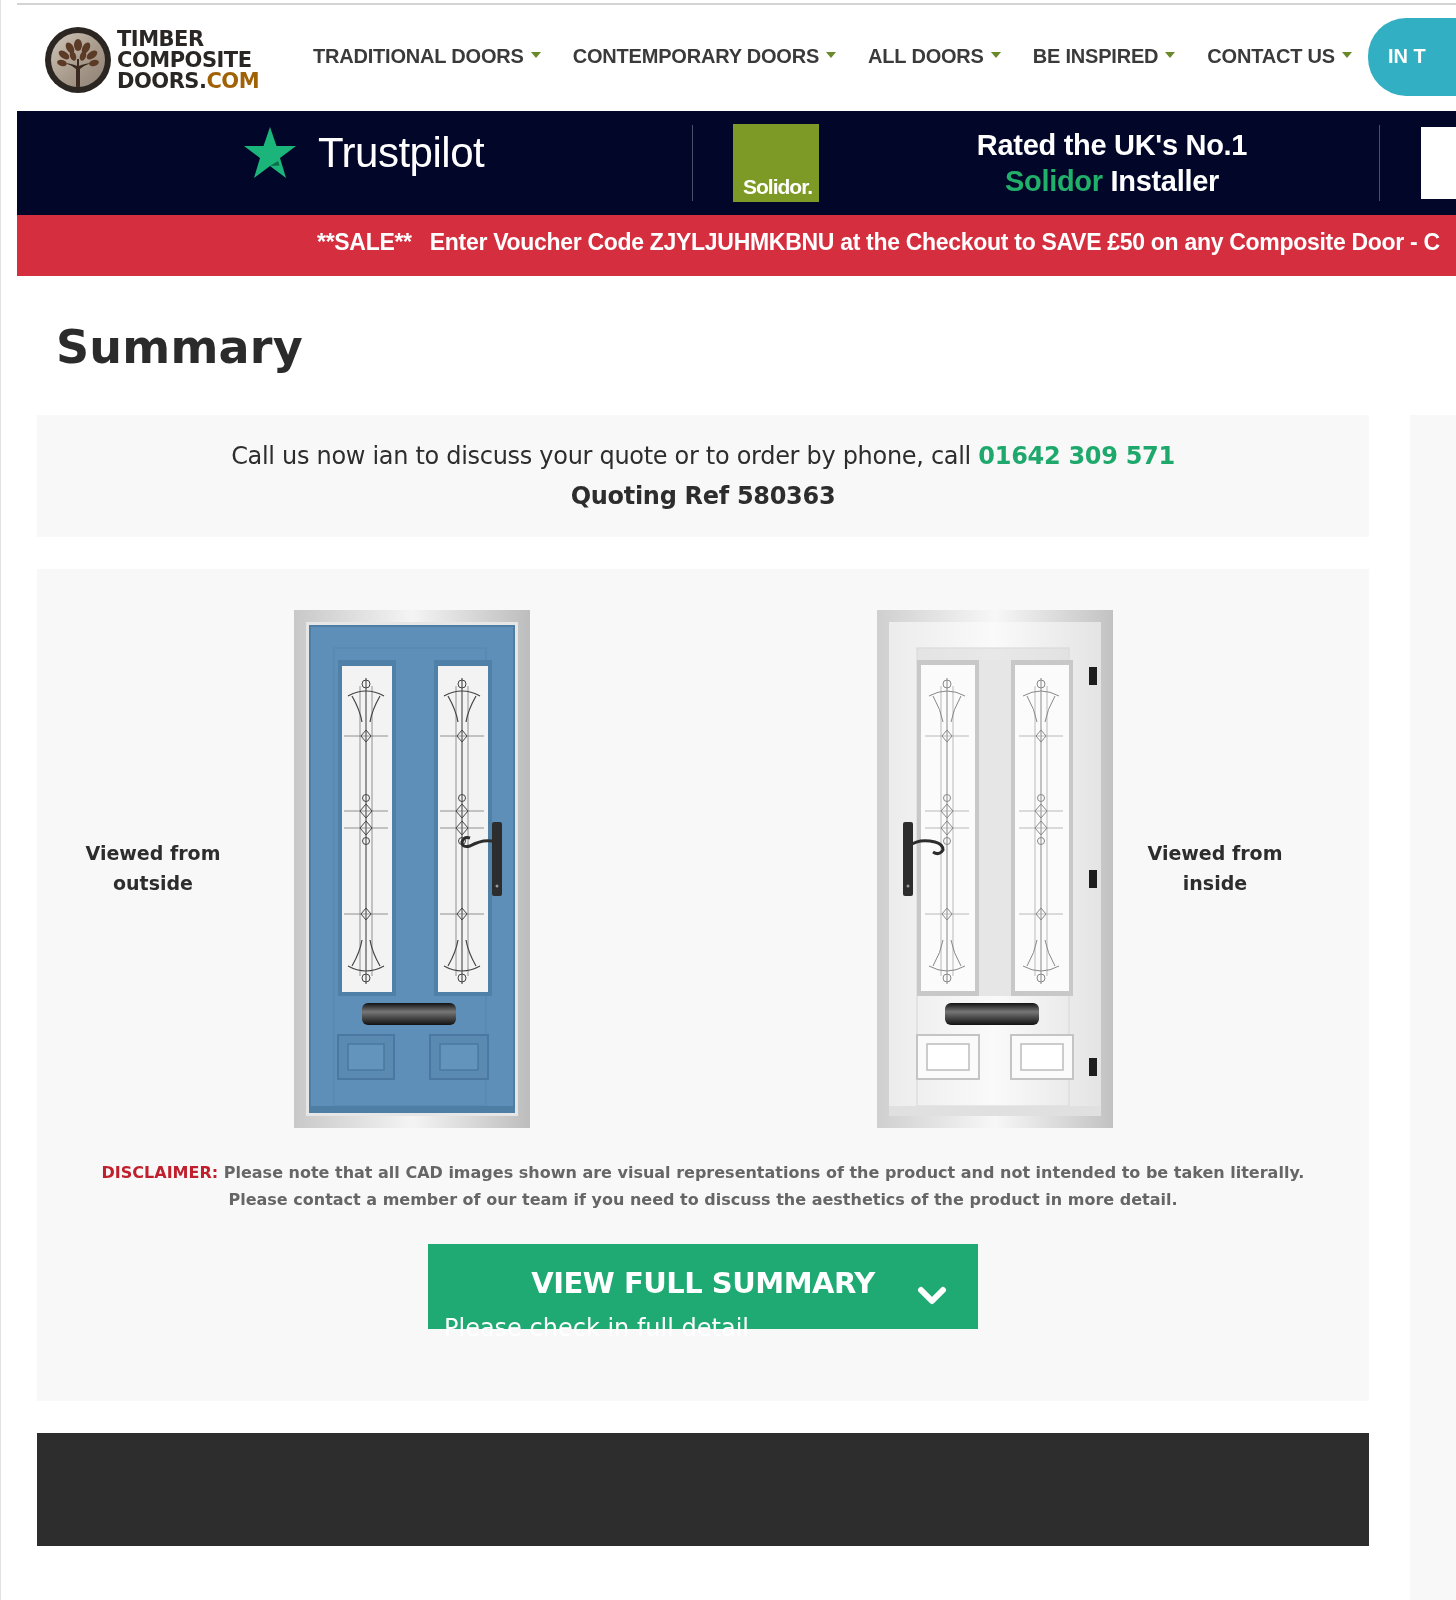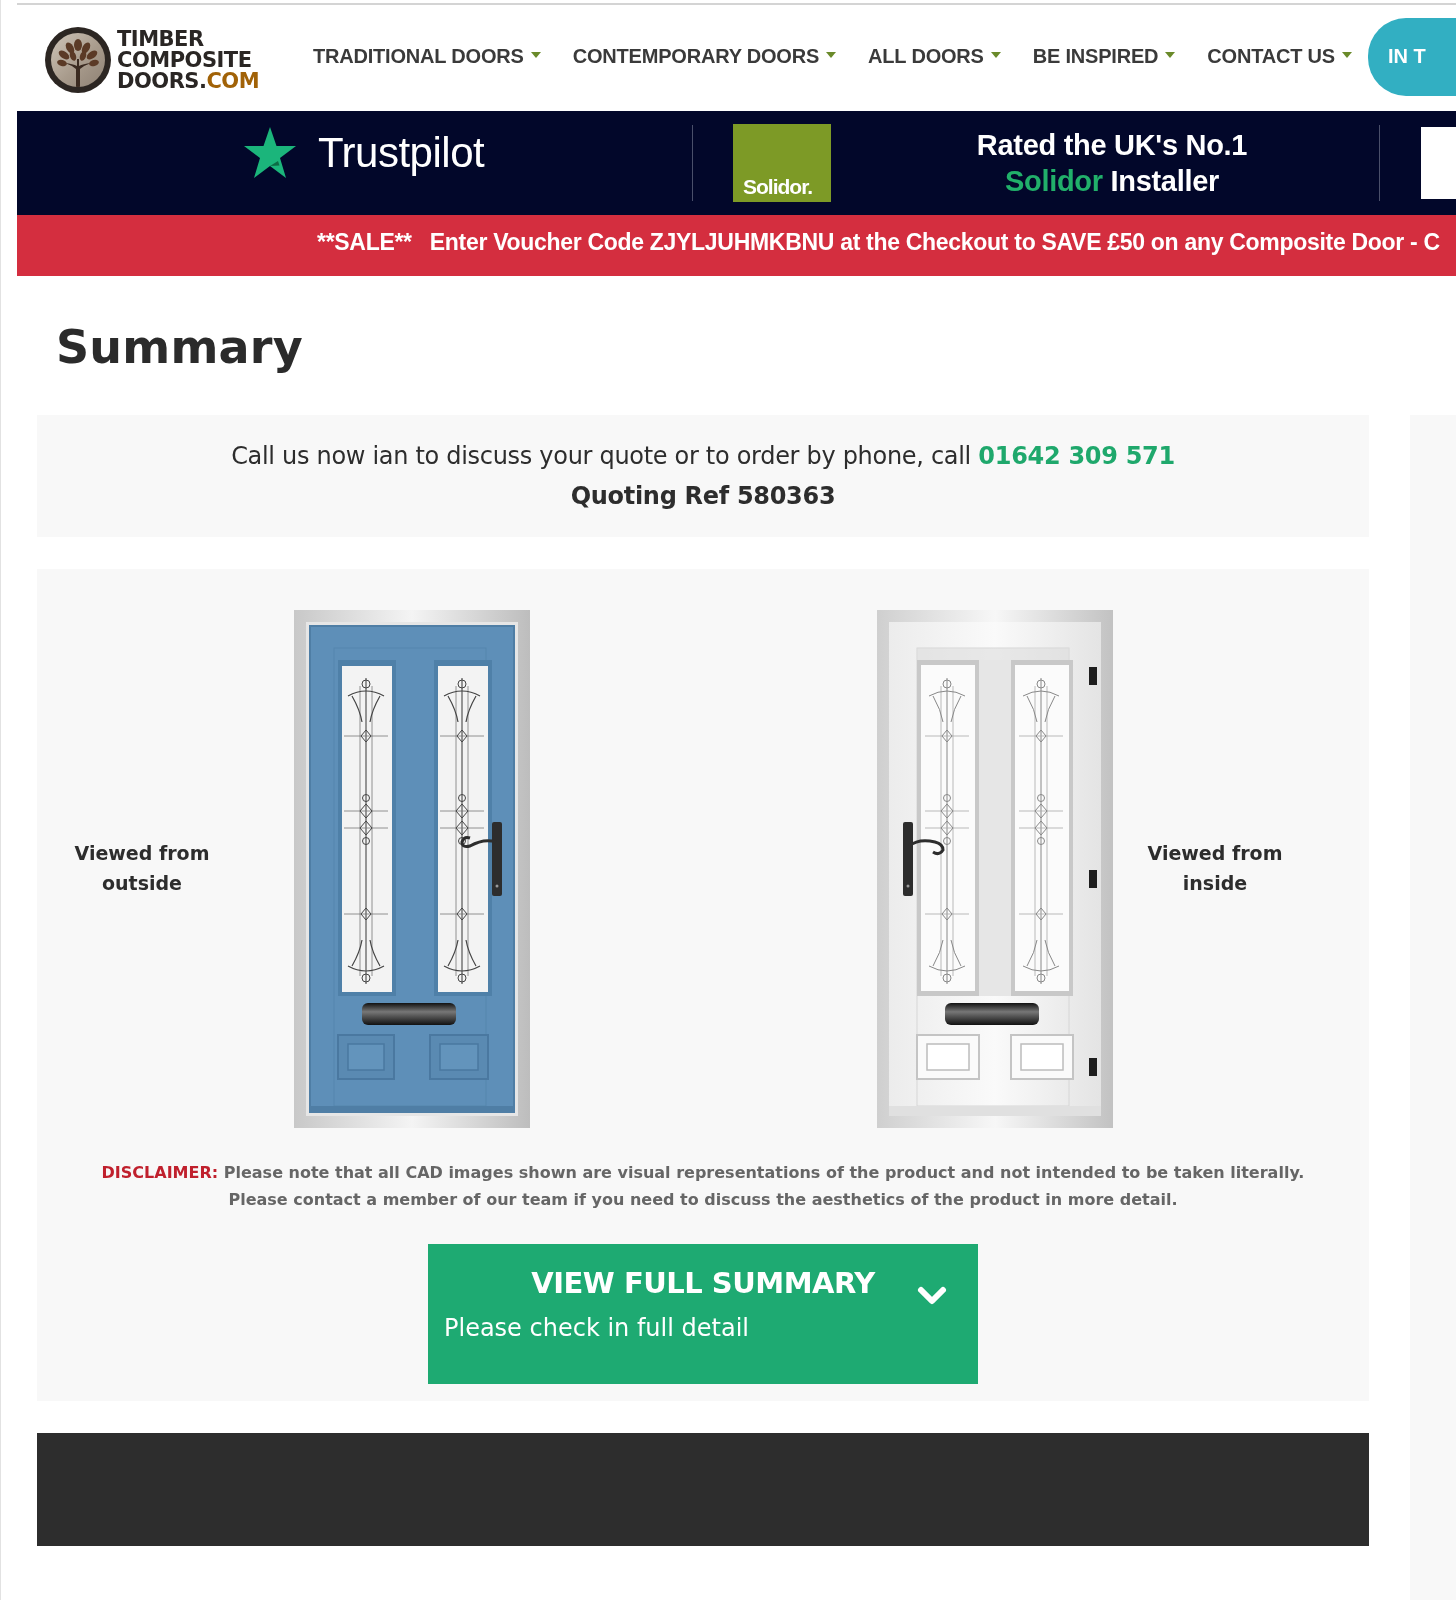--- a/index.html
+++ b/index.html
@@ -23,21 +23,21 @@
     .nav-item { display: flex; align-items: center; font-family: "Liberation Sans", sans-serif; font-weight: bold; font-size: 20px; color: #3a3a3a; margin-right: 32px; white-space: nowrap; letter-spacing: -0.2px; cursor: pointer; }
     .nav-item .caret { width: 0; height: 0; border-left: 5px solid transparent; border-right: 5px solid transparent; border-top: 6px solid #6a8a2a; margin-left: 7px; margin-top: -4px; }
     .cta-pill { position: absolute; left: 1351px; top: 13px; width: 120px; height: 78px; background: #32afc2; border-radius: 38px 0 0 38px; color: #fff; font-family: "Liberation Sans", sans-serif; font-weight: bold; font-size: 20px; padding: 27px 0 0 20px; white-space: nowrap; }
 
     
     .trust-bar { position: absolute; left: 17px; top: 111px; width: 1439px; height: 104px; background: #02072a; }
     .tp { position: absolute; left: 225px; top: 14px; display: flex; align-items: center; }
     .tp-star { width: 56px; height: 56px; }
     .tp-text { font-family: "Liberation Sans", sans-serif; color: #fff; font-size: 42px; margin-left: 20px; letter-spacing: -0.5px; }
     .vsep { position: absolute; top: 14px; width: 1px; height: 76px; background: #4a4f6a; }
-    .solidor-box { position: absolute; left: 716px; top: 13px; width: 98px; height: 78px; background: #7d9a26; text-decoration: underline; }
+    .solidor-box { position: absolute; left: 716px; top: 13px; width: 86px; height: 78px; background: #7d9a26; text-decoration: underline; }
     .solidor-box span { position: absolute; left: 10px; bottom: 3px; font-family: "Liberation Sans", sans-serif; font-weight: bold; color: #fff; font-size: 21px; letter-spacing: -1px; }
     .rated { position: absolute; left: 920px; top: 16px; width: 350px; text-align: center; font-family: "Liberation Sans", sans-serif; font-weight: bold; font-size: 29px; line-height: 36px; color: #fff; letter-spacing: -0.3px; }
     .rated .green { color: #21b06a; }
     .tb-right-box { position: absolute; left: 1404px; top: 16px; width: 40px; height: 72px; background: #fff; }
 
     
     .sale-bar { position: absolute; left: 17px; top: 215px; width: 1439px; height: 61px; background: #d42e3f; overflow: hidden; }
     .sale-text { position: absolute; left: 300px; top: 14px; white-space: nowrap; font-family: "Liberation Sans", sans-serif; font-weight: bold; font-size: 23px; color: #fff; letter-spacing: -0.3px; }
     .sale-text .tag { margin-right: 18px; }
 
@@ -51,21 +51,21 @@
 
     .side-strip { position: absolute; left: 1410px; top: 415px; width: 46px; height: 1185px; background: #f8f8f8; }
 
     .doors-box { position: absolute; left: 37px; top: 569px; width: 1332px; height: 832px; background: #f8f8f8; }
     .view-label { position: absolute; width: 200px; text-align: center; font-weight: bold; font-size: 19px; line-height: 30px; color: #2d2d2d; }
     .door { position: absolute; }
 
     .disclaimer { position: absolute; left: 60px; top: 590px; width: 1212px; text-align: center; font-size: 16px; line-height: 27px; color: #666; font-weight: bold; }
     .disclaimer .lbl { color: #c0202d; }
 
-    .summary-btn { position: absolute; left: 391px; top: 675px; width: 550px; height: 140px; background: #1eaa72; color: #fff; cursor: pointer; }
+    .summary-btn { position: absolute; left: 391px; top: 675px; width: 550px; height: 85px; background: #1eaa72; color: #fff; cursor: pointer; }
     .summary-btn .t1 { position: absolute; left: 0; top: 22px; width: 550px; text-align: center; font-weight: bold; font-size: 29px; letter-spacing: -0.5px; }
     .summary-btn .t2 { position: absolute; left: 16px; top: 70px; width: 550px; text-align: left; font-size: 24px; }
     .summary-btn .chev { position: absolute; left: 488px; top: 40px; width: 32px; height: 24px; }
 
     .dark-block { position: absolute; left: 37px; top: 1433px; width: 1332px; height: 113px; background: #2d2d2d; }
   </style>
 </head>
 <body>
 
 <div class="page-left-rule"></div>
@@ -155,21 +155,21 @@
 <div class="call-box">
   <div class="call-line">
     <span>Call us now ian to discuss your quote or to order by phone, call</span> <span class="phone">01642 309 571</span>
   </div>
   <div class="ref-line">Quoting Ref 580363</div>
 </div>
 
 <div class="side-strip"></div>
 
 <div class="doors-box">
-  <div class="view-label" style="left:5px; top:269px;">Viewed from outside</div>
+  <div class="view-label" style="left:16px; top:269px;">Viewed from outside</div>
   <div class="view-label" style="left:1078px; top:269px;">Viewed from inside</div>
 
   <svg class="door" style="left:257px; top:41px;" width="236" height="518" viewBox="0 0 236 518">
     <defs>
       <linearGradient id="frameG" x1="0" x2="1">
         <stop offset="0" stop-color="#c8c8c8"></stop>
           <stop offset="0.5" stop-color="#f4f4f4"></stop>
           <stop offset="1" stop-color="#bdbdbd"></stop>
       </linearGradient>
       <linearGradient id="slotG" x1="0" x2="0" y1="0" y2="1">

